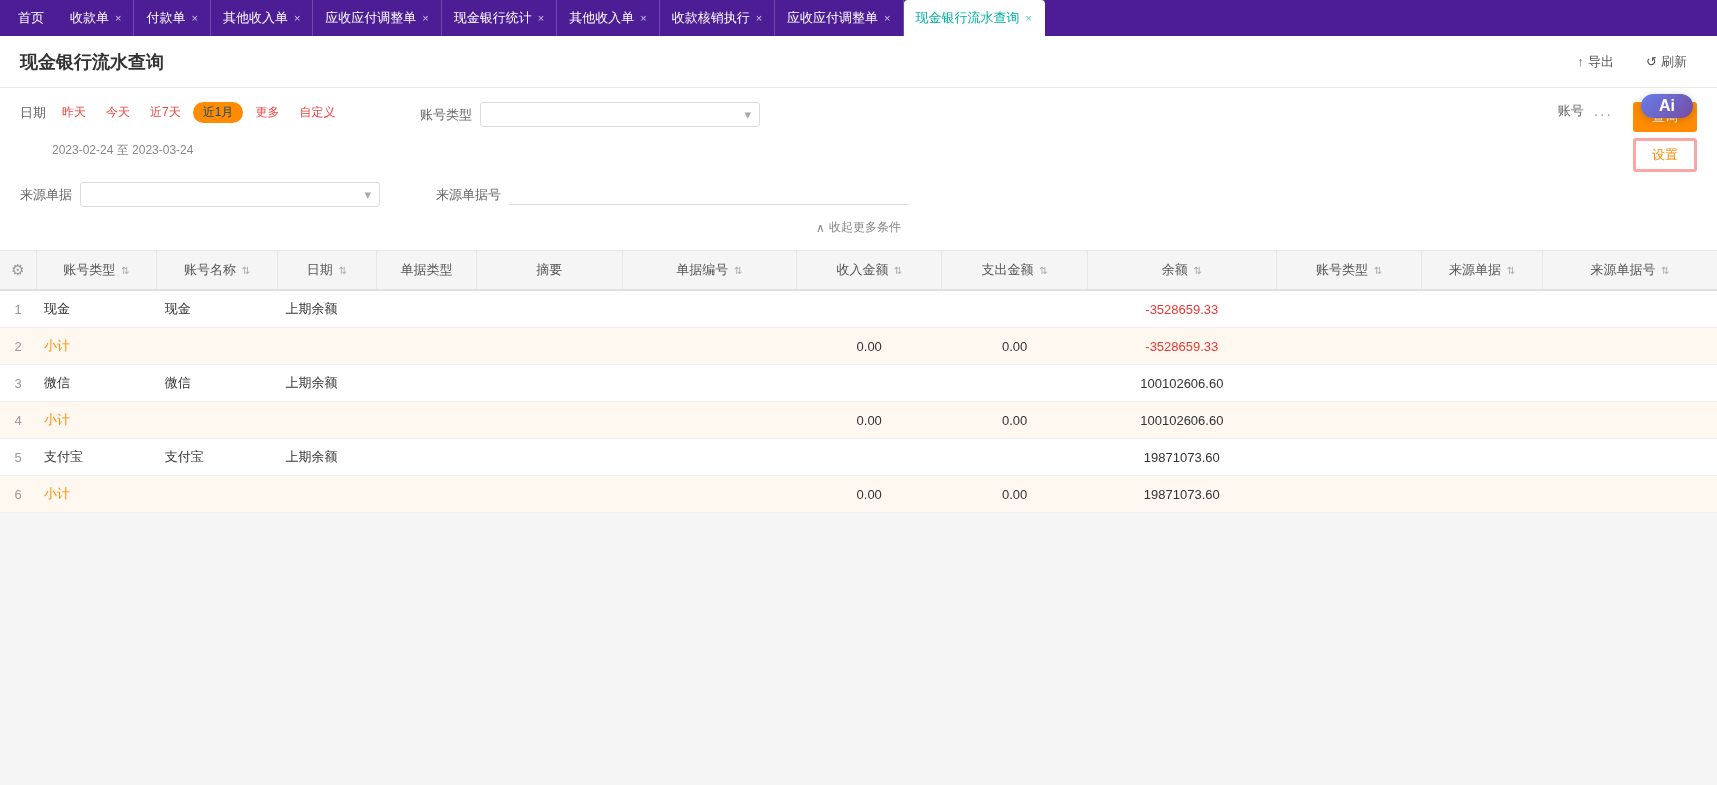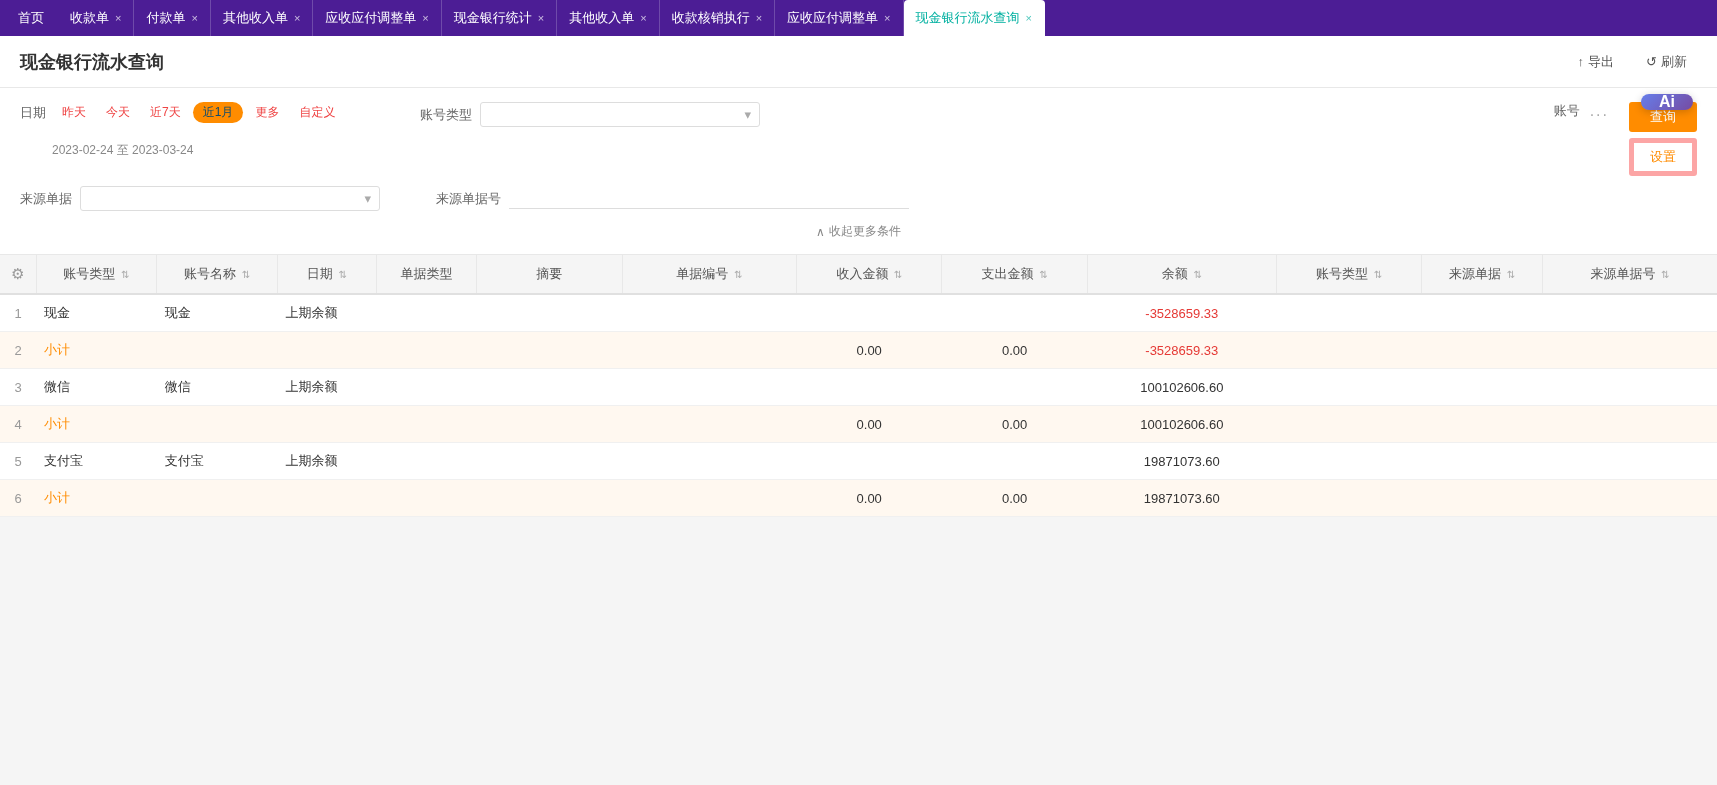--- a/index.html
+++ b/index.html
@@ -81,21 +81,21 @@
       padding: 4px 0; display: flex; align-items: center; justify-content: center; gap: 4px;
     }
     .ellipsis-btn { background: none; border: none; cursor: pointer; color: #aaa; font-size: 16px; letter-spacing: 2px; }
 
     
     .query-btn {
       background: #ff8c00; color: #fff; border: none; border-radius: 3px;
       padding: 6px 18px; font-size: 13px; cursor: pointer; white-space: nowrap;
     }
     .settings-btn {
-      background: #fff; color: #ff8c00; border: 5px solid #fca5a5; border-radius: 3px;
+      background: #fff; color: #ff8c00; border: 3px solid #fca5a5; border-radius: 3px;
       padding: 5px 16px; font-size: 13px; cursor: pointer; white-space: nowrap;
     }
 
     
     .table-container {
       background: #fff;
       margin: 0;
       overflow-x: auto;
     }
     table {
@@ -129,21 +129,21 @@
     }
     .td-num { text-align: center; }
     .td-center { text-align: center; }
     .td-orange { color: #ff8c00; }
     .row-num { color: #999; text-align: center; }
     .gear-icon { color: #999; font-size: 15px; }
 
     
     .ai-badge {
       position: fixed; right: 24px; top: 94px;
-      width: 52px; height: 16px;
+      width: 52px; height: 24px;
       background: linear-gradient(135deg, #667eea, #764ba2);
       border-radius: 16px; display: flex; align-items: center; justify-content: center;
       color: #fff; font-size: 16px; font-weight: bold; cursor: pointer;
       box-shadow: 0 2px 8px rgba(0,0,0,0.2);
     }
   </style>
 </head>
 <body>
 
 <div class="top-nav">

